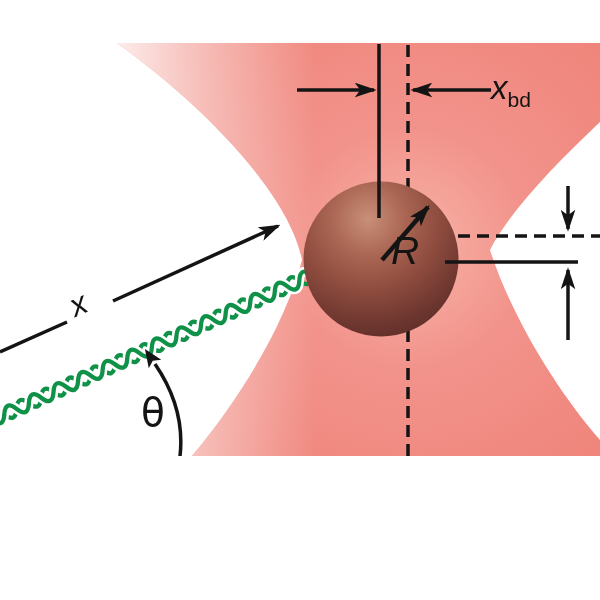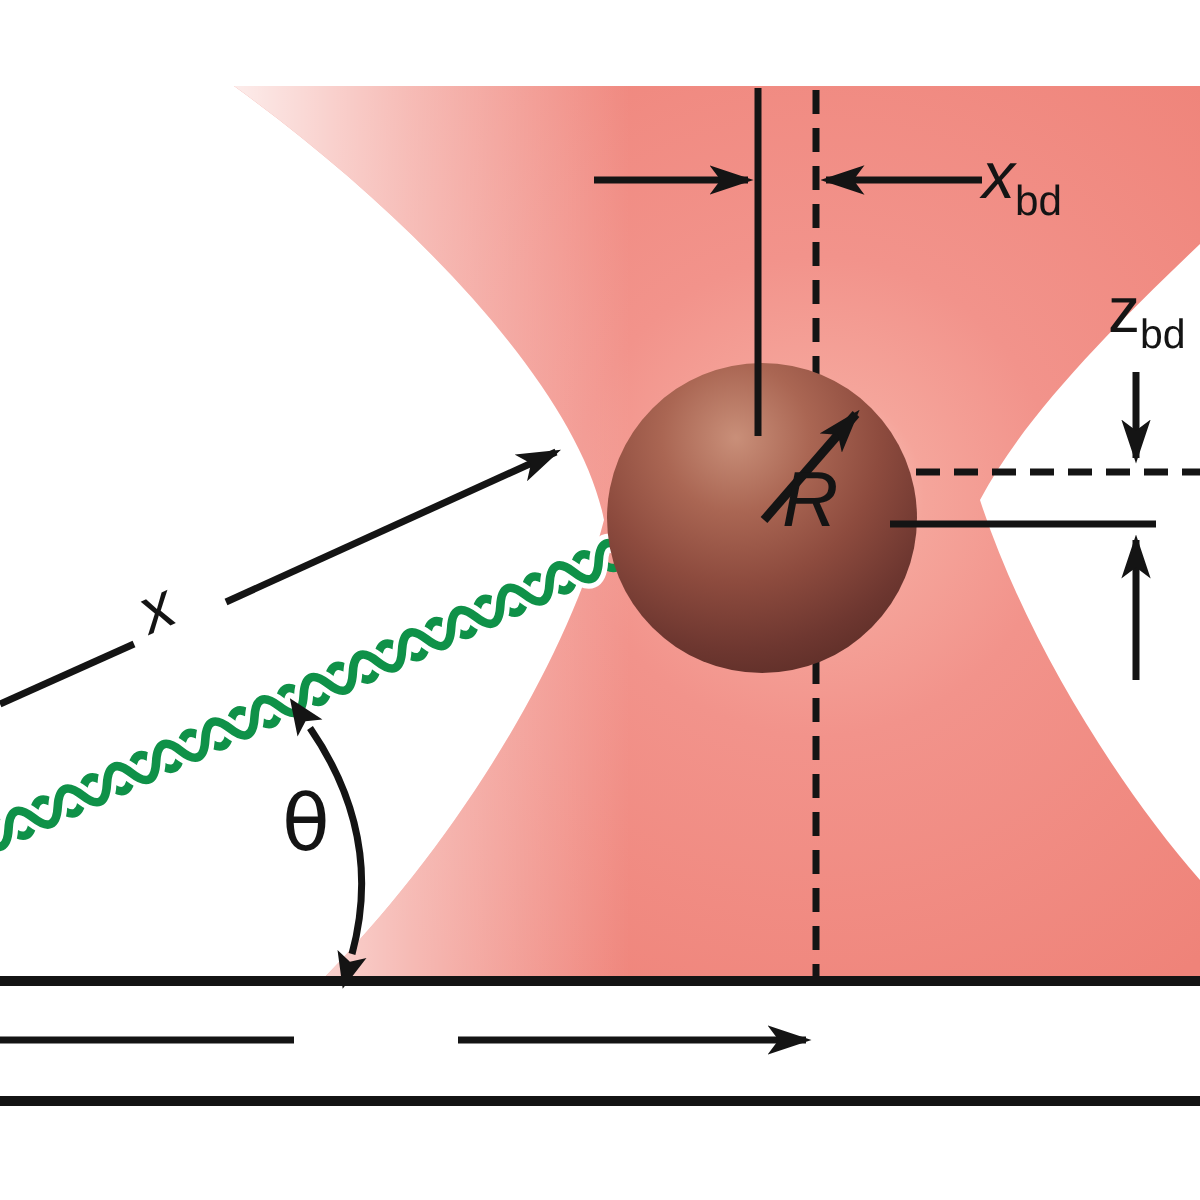--- a/index.html
+++ b/index.html
@@ -1,17 +1,17 @@
 <!DOCTYPE html>
 <html><head>
 <meta charset="utf-8">
 <style>
   html,body{margin:0;padding:0;background:#ffffff;}
   #stage{
-    position:relative;width:600px;height:600px;overflow:hidden;background:#c2410c;
+    position:relative;width:600px;height:456px;overflow:hidden;background:#c2410c;
     font-family:"Liberation Sans",sans-serif;
   }
   #stage svg{position:absolute;left:0;top:0;}
   .lbl{
     position:absolute;color:#141414;line-height:1;white-space:nowrap;
     font-family:"Liberation Sans",sans-serif;
   }
   .ital{font-style:italic;}
   .sub{font-size:0.64em;vertical-align:-0.40em;font-style:normal;}
   .lbl-xbd{left:491px;top:71px;font-size:33px;}
@@ -99,21 +99,20 @@
 
     <rect x="0" y="488" width="600" height="5" fill="#141414"></rect>
     <rect x="0" y="548" width="600" height="5" fill="#141414"></rect>
 
     <line x1="0" y1="520" x2="147" y2="520" stroke="#141414" stroke-width="3.5"></line>
     <line x1="229" y1="520" x2="403" y2="520" stroke="#141414" stroke-width="3.5" marker-end="url(#arrHead)"></line>
   </svg>
 
   <div class="lbl lbl-xbd"><span class="ital">x</span><span class="sub">bd</span></div>
 
-  <div class="lbl lbl-zbd"><span>z</span><span class="sub">bd</span></div>
 
   <div class="lbl lbl-R ital"><span>R</span></div>
 
   <div class="lbl lbl-x ital"><span>x</span></div>
 
   <div class="lbl lbl-theta"><span>θ</span></div>
 
 
 </div>
 

